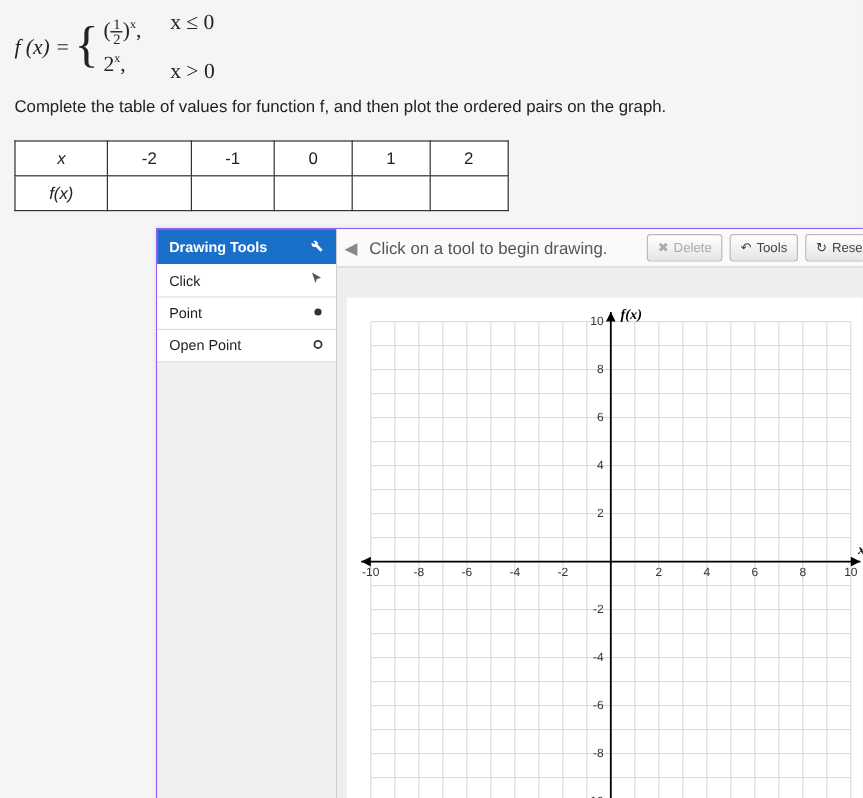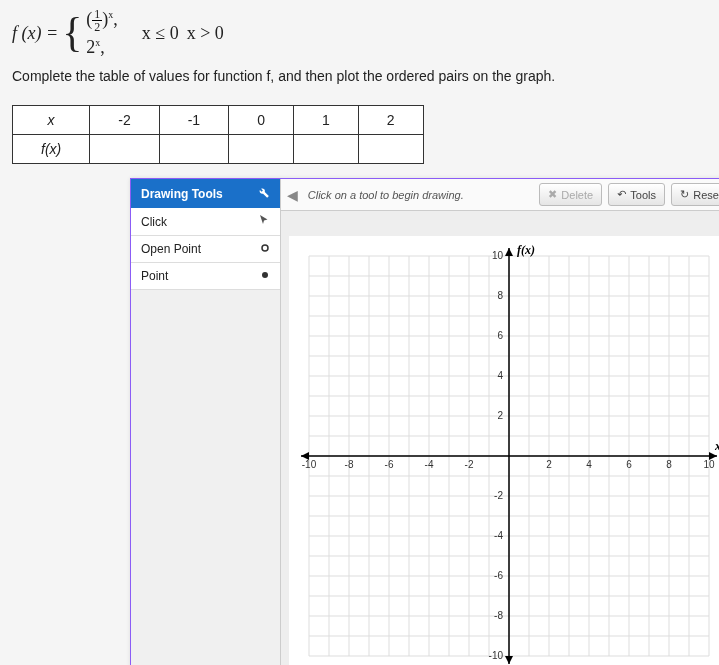--- a/index.html
+++ b/index.html
@@ -20,21 +20,21 @@
     margin-bottom: 10px;
   }
   .instructions { margin-bottom: 21px; }
   .brace {
     font-size: 42px;
     font-weight: 100;
     line-height: 0.7;
     margin: 0 4px;
   }
   .piece-col { display: flex; flex-direction: column; gap: 4px; margin-right: 24px;}
-  .cond-col { display: flex; gap: 8px; }
+  .cond-col { display: flex; flex-direction: column; gap: 20px; }
   .frac {
     display: inline-flex; flex-direction: column; align-items: center;
     font-size: 12px; vertical-align: middle; line-height: 1;
   }
   .frac .num { border-bottom: 1px solid #000; padding: 0 2px; }
   .sup { font-size: 10px; vertical-align: super; }
   table.values {
     border-collapse: collapse;
     margin-bottom: 14px;
   }
@@ -88,24 +88,23 @@
   .toolbar {
     display: flex;
     align-items: center;
     padding: 4px 6px;
     gap: 6px;
     border-bottom: 1px solid #ccc;
     background: #fafafa;
   }
   .hint {
     flex: 1;
-    font-size: 11px;
+    font-size: 14px;
     color: #555;
     padding-left: 4px;
-    font-style: italic;
   }
   .tbtn {
     border: 1px solid #bbb;
     border-radius: 3px;
     background: linear-gradient(#fff,#e5e5e5);
     font-size: 11px;
     padding: 4px 8px;
     display: flex;
     align-items: center;
     gap: 4px;
@@ -181,32 +180,32 @@
     </div>
     <div class="tool-row">
       <span>Click</span>
       <span>
         <svg width="12" height="12" viewBox="0 0 24 24">
             <path fill="#555" d="M4 2l6 18 2-7 7-2z"></path>
           </svg>
       </span>
     </div>
     <div class="tool-row">
+      <span>Point</span>
+      <span>
+        <svg width="10" height="10">
+            <circle cx="5" cy="5" r="3" fill="#333"></circle>
+          </svg>
+      </span>
+    </div>
+    <div class="tool-row">
       <span>Open Point</span>
       <span>
         <svg width="10" height="10">
             <circle cx="5" cy="5" r="3" fill="none" stroke="#333" stroke-width="1.5"></circle>
-          </svg>
-      </span>
-    </div>
-    <div class="tool-row">
-      <span>Point</span>
-      <span>
-        <svg width="10" height="10">
-            <circle cx="5" cy="5" r="3" fill="#333"></circle>
           </svg>
       </span>
     </div>
   </div>
 
   <div class="graph-area">
     <div class="toolbar">
       <span style="cursor:pointer;color:#888;">◀</span>
       <span class="hint">Click on a tool to begin drawing.</span>
       <div class="tbtn disabled">

